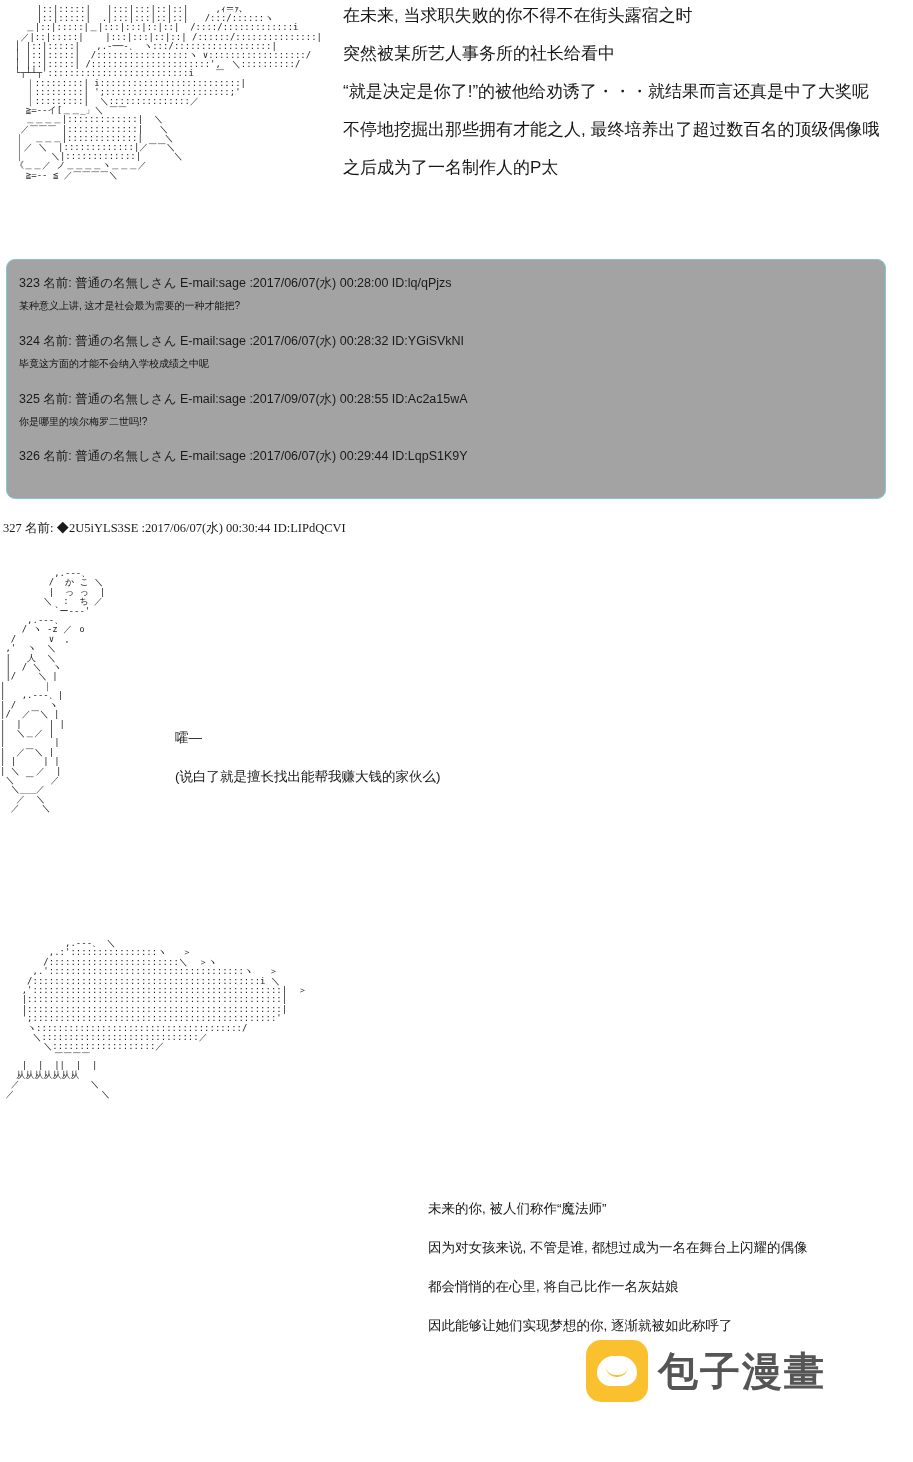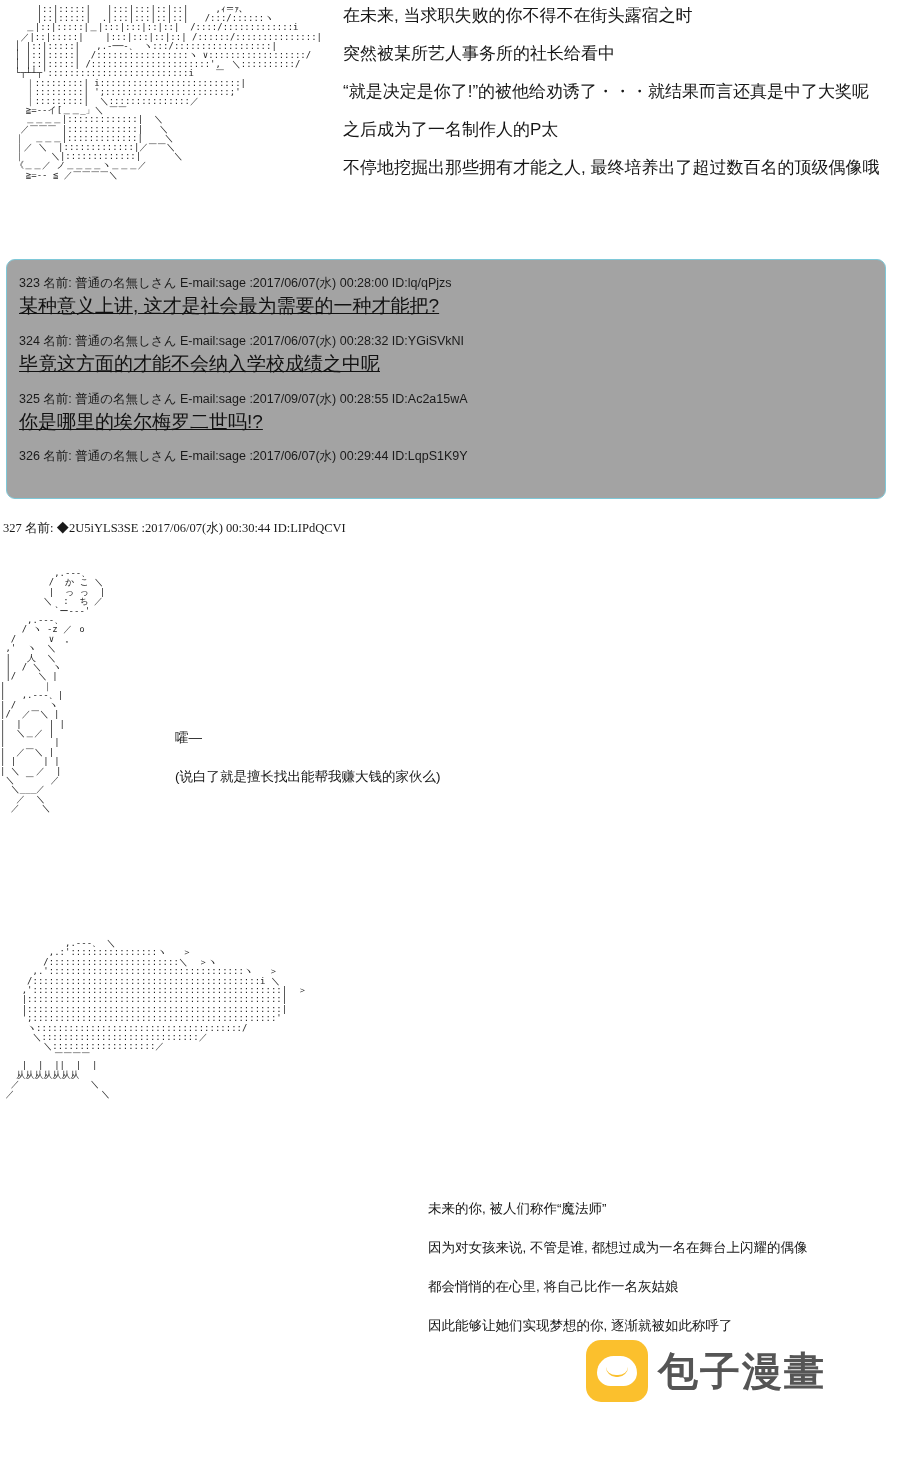--- a/index.html
+++ b/index.html
@@ -68,26 +68,25 @@
     left: 12px;
     width: 850px;
   }
   .post .meta {
     font-size: 12.5px;
     line-height: 15px;
     color: #1a1a1a;
     white-space: nowrap;
   }
   .post .body {
-    font-size: 19px;
+    font-size: 10px;
     line-height: 16px;
     color: #111;
     margin-top: 7px;
     white-space: nowrap;
-    text-decoration: underline;
   }
   #post-323 { top: 16px; }
   #post-324 { top: 74px; }
   #post-325 { top: 132px; }
   #post-326 { top: 189px; }
 
   
   #post-327-meta {
     position: absolute;
     left: 3px;
@@ -211,22 +210,22 @@
 ｜  ＿＿＿|:::::::::::::|    ＼
 ｜／ ＼  |:::::::::::::|／￣￣＼
 ｜     ＼|:::::::::::::|      ＼
 《＿＿／ ノ＿＿＿＿ヽ＿＿＿／
   ≧=-‐ ≦ ／￣￣￣￣＼</pre>
 
   <div id="narration-top">
     <div class="line">在未来, 当求职失败的你不得不在街头露宿之时</div>
     <div class="line">突然被某所艺人事务所的社长给看中</div>
     <div class="line">“就是决定是你了!”的被他给劝诱了・・・就结果而言还真是中了大奖呢</div>
+    <div class="line">不停地挖掘出那些拥有才能之人, 最终培养出了超过数百名的顶级偶像哦</div>
     <div class="line">之后成为了一名制作人的P太</div>
-    <div class="line">不停地挖掘出那些拥有才能之人, 最终培养出了超过数百名的顶级偶像哦</div>
   </div>
 
   <div id="posts-box">
     <div class="post" id="post-323">
       <div class="meta">323 名前: 普通の名無しさん E-mail:sage :2017/06/07(水) 00:28:00 ID:lq/qPjzs</div>
       <div class="body">某种意义上讲, 这才是社会最为需要的一种才能把?</div>
     </div>
     <div class="post" id="post-324">
       <div class="meta">324 名前: 普通の名無しさん E-mail:sage :2017/06/07(水) 00:28:32 ID:YGiSVkNI</div>
       <div class="body">毕竟这方面的才能不会纳入学校成绩之中呢</div>

